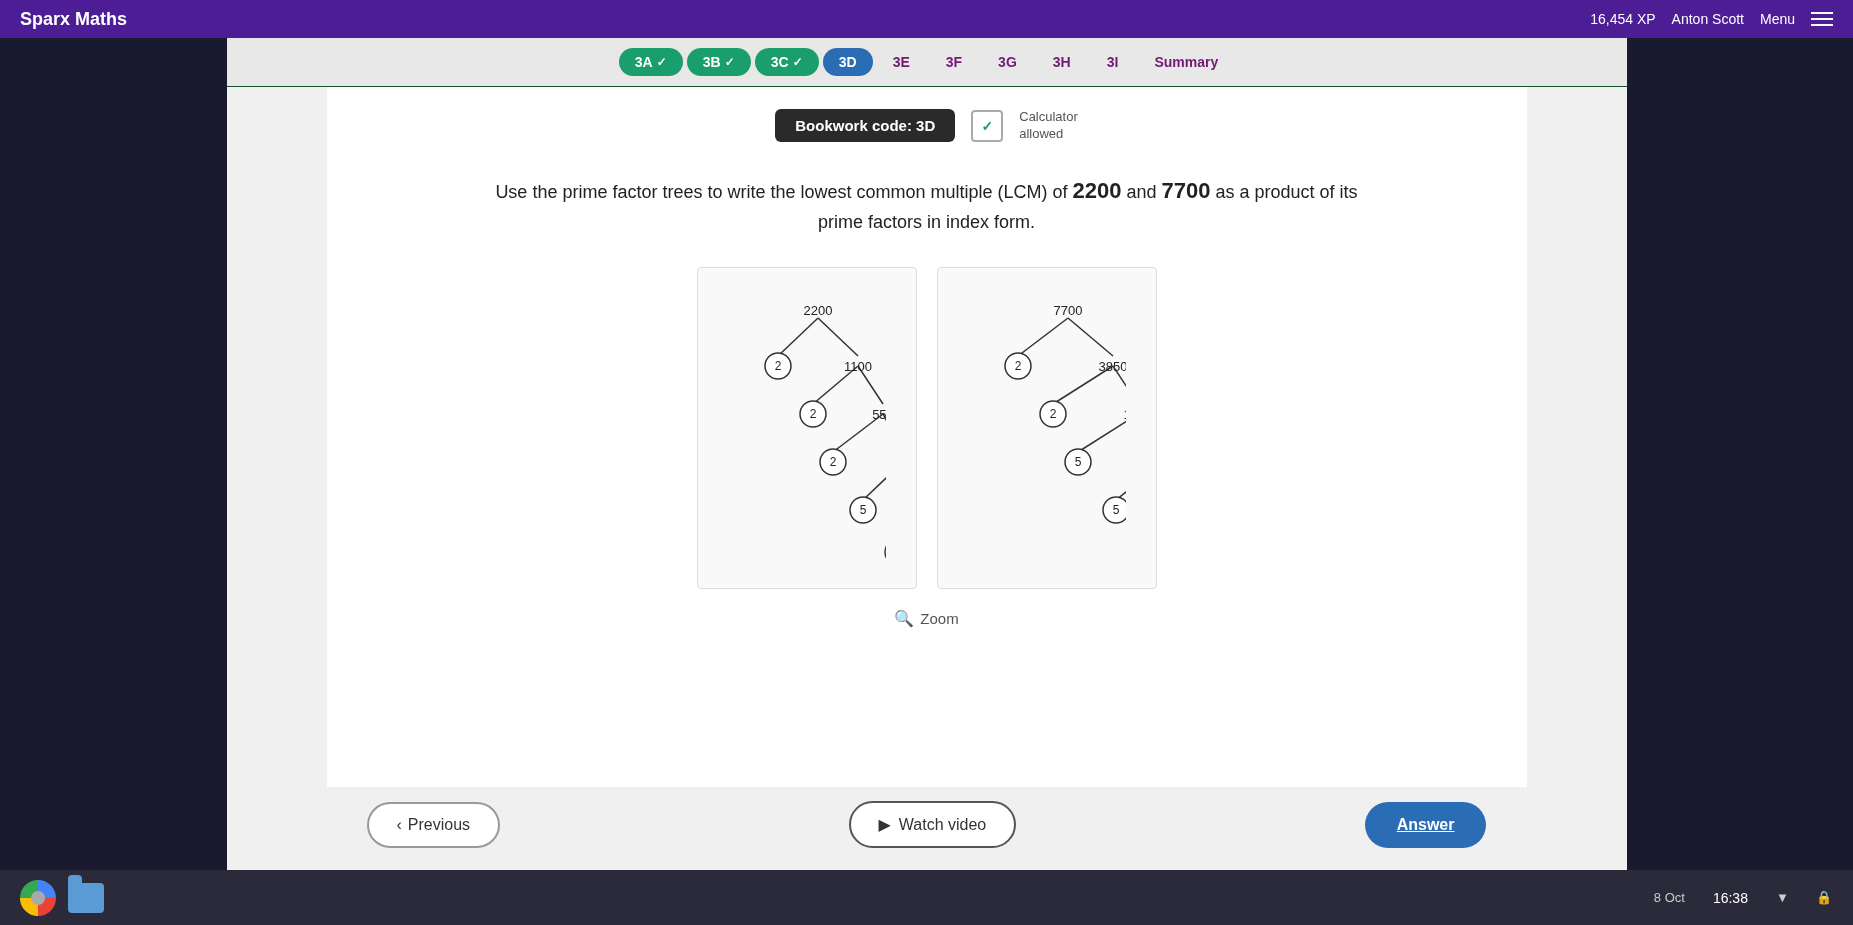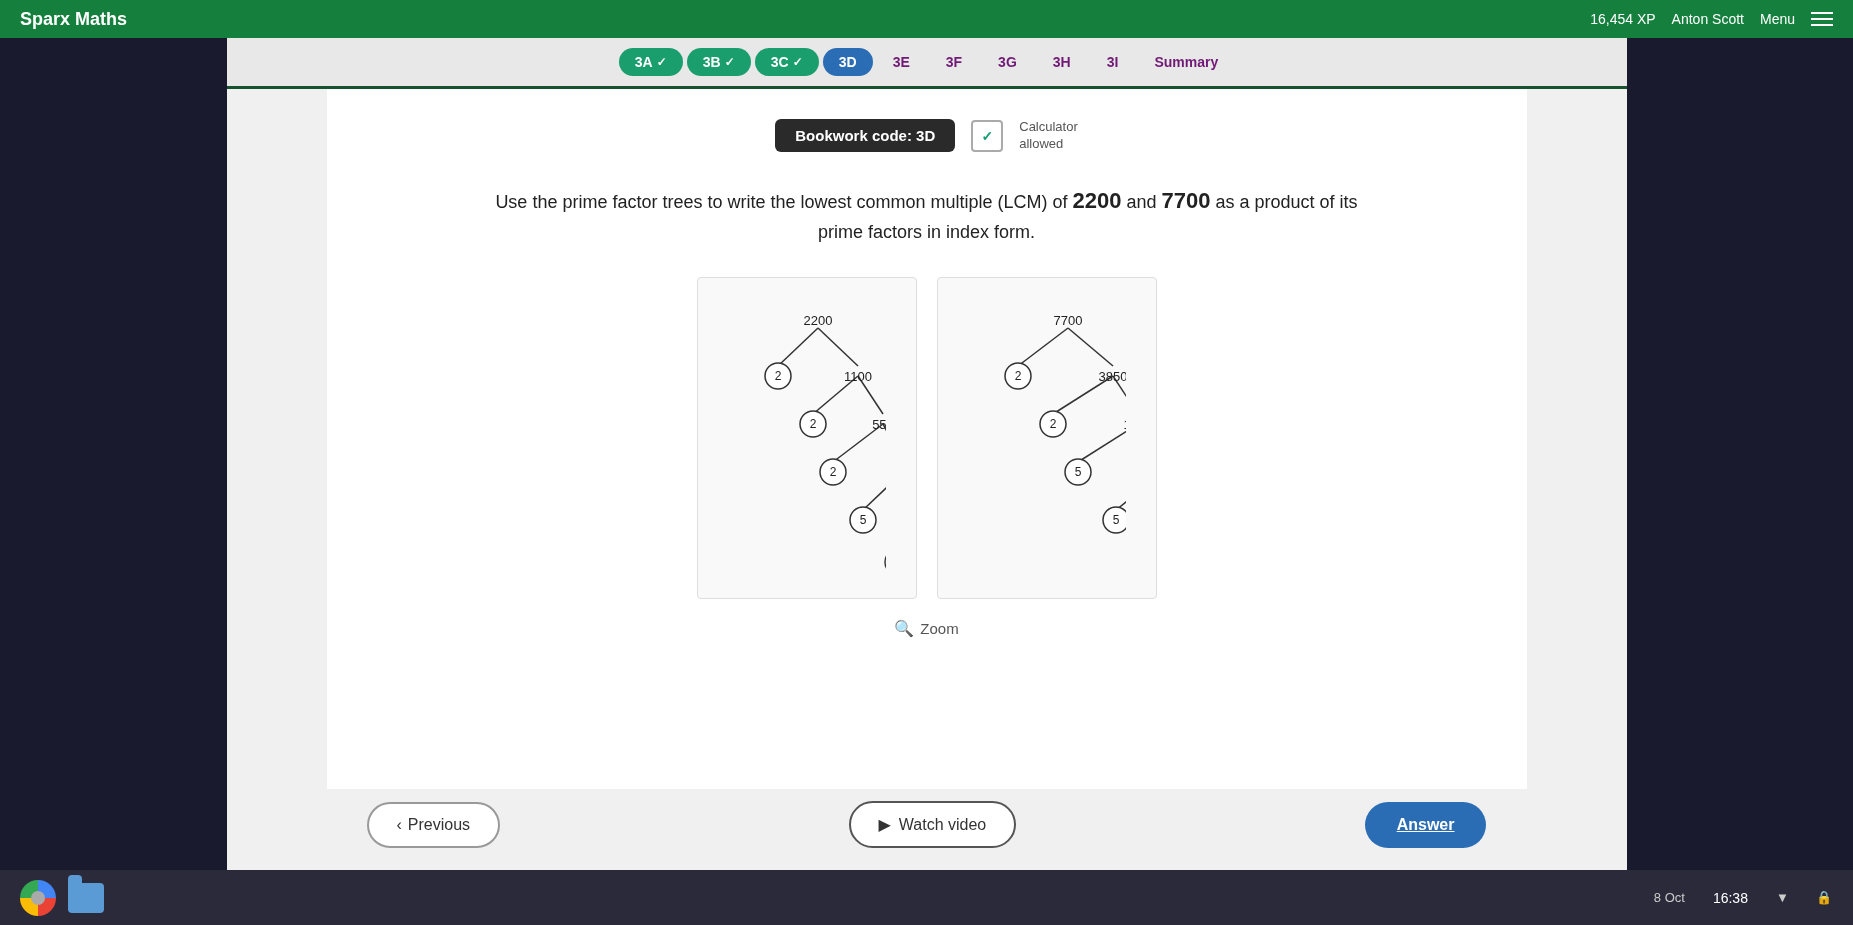--- a/index.html
+++ b/index.html
@@ -7,21 +7,21 @@
       font-family: Arial, sans-serif;
       background: #1a1a2e;
       width: 1853px;
       height: 925px;
       overflow: hidden;
       position: relative;
     }
 
     
     .top-bar {
-      background: #15803d;
+      background: #4c1d95;
       height: 38px;
       display: flex;
       align-items: center;
       padding: 0 20px;
       justify-content: space-between;
     }
     .top-bar-logo {
       color: white;
       font-size: 18px;
       font-weight: bold;
@@ -56,21 +56,21 @@
     }
 
     
     .tab-nav {
       background: #e8e8e8;
       display: flex;
       align-items: center;
       justify-content: center;
       padding: 10px 0;
       gap: 4px;
-      border-bottom: 3px solid #14532d;
+      border-bottom: 1px solid #14532d;
     }
     .tab-item {
       padding: 6px 16px;
       border-radius: 20px;
       cursor: pointer;
       font-size: 14px;
       font-weight: 600;
       display: flex;
       align-items: center;
       gap: 4px;
@@ -88,21 +88,21 @@
       color: #701a75;
     }
     .checkmark {
       font-size: 12px;
     }
 
     
     .content-area {
       background: white;
       margin: 0 100px;
-      padding: 30px 60px;
+      padding: 22px 60px;
       min-height: 700px;
       position: relative;
     }
 
     
     .bookwork-row {
       display: flex;
       align-items: center;
       justify-content: center;
       gap: 16px;

